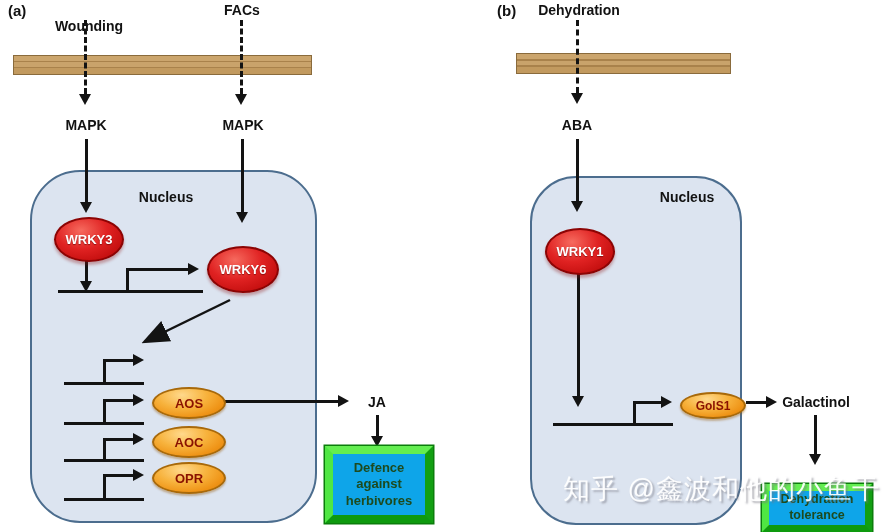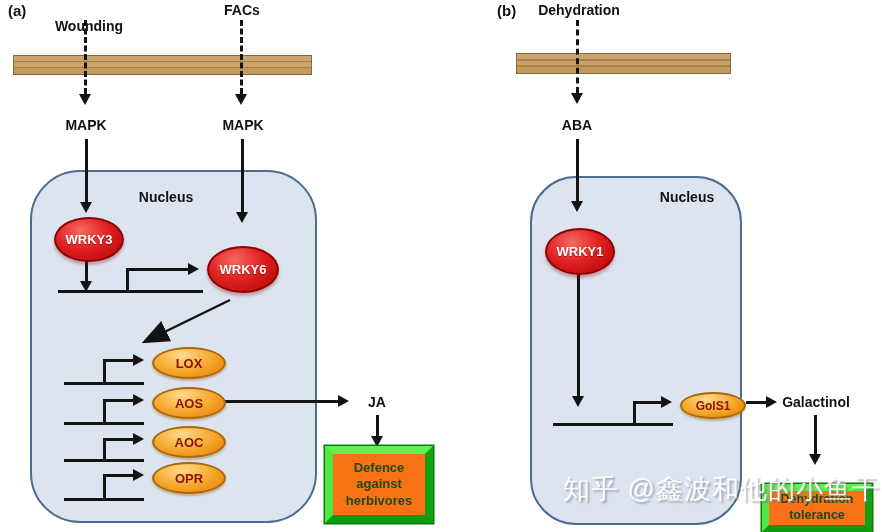--- a/index.html
+++ b/index.html
@@ -30,21 +30,21 @@
     color:#ffffff; font-weight:bold; font-size:13px; z-index:6; text-shadow:0 1px 1px rgba(90,0,0,.6);
   }
   .gene-oval {
     position:absolute; border-radius:50%; display:flex; align-items:center; justify-content:center;
     background:radial-gradient(ellipse at 40% 22%, #ffd98c 0%, #f7b23c 42%, #ef9417 72%, #d97c06 100%);
     border:2px solid #a8690a; box-shadow:0 2px 2px rgba(150,90,10,.4);
     color:#8a1200; font-weight:bold; font-size:13px; z-index:6;
   }
   .outcome-box {
     position:absolute; box-sizing:border-box; display:flex; align-items:center; justify-content:center;
-    background:#f97316; border:8px solid; border-color:#63ee51 #129f12 #0e9a0e #4fe743;
+    background:#0ea5e9; border:8px solid; border-color:#63ee51 #129f12 #0e9a0e #4fe743;
     box-shadow:0 0 0 1.5px #0b7d0b; z-index:6;
     color:#1d4a1d; font-weight:bold; font-size:13px; text-align:center; line-height:1.25; padding:10px;
   }
   .diag-svg { position:absolute; z-index:4; }
   #watermark {
     position:absolute; left:563px; top:471px; z-index:20;
     font-size:27px; font-weight:400; letter-spacing:1px; white-space:nowrap;
     color:rgba(255,255,255,0.94); text-shadow:2px 2px 2px rgba(115,115,125,.55);
   }
 </style>
@@ -108,21 +108,20 @@
         <path d="M0,0 L11,4.5 L0,9 z" fill="#131313"></path>
       </marker>
     </defs>
     <line x1="102" y1="6" x2="18" y2="47" stroke="#131313" stroke-width="2.5" marker-end="url(#ahm)"></line>
   </svg>
 
   <div class="hline" style="left:64px; top:382px; width:80px;"></div>
   <div class="vline" style="left:103px; top:360px; height:23px;"></div>
   <div class="hline" style="left:103px; top:359px; width:30px;"></div>
   <div class="ah-right" style="left:133px; top:354px;"></div>
-  <div class="gene-oval" style="left:152px; top:347px; width:70px; height:28px;">LOX</div>
 
   <div class="hline" style="left:64px; top:422px; width:80px;"></div>
   <div class="vline" style="left:103px; top:400px; height:23px;"></div>
   <div class="hline" style="left:103px; top:399px; width:30px;"></div>
   <div class="ah-right" style="left:133px; top:394px;"></div>
   <div class="gene-oval" style="left:152px; top:387px; width:70px; height:28px;">AOS</div>
 
   <div class="hline" style="left:64px; top:459px; width:80px;"></div>
   <div class="vline" style="left:103px; top:439px; height:21px;"></div>
   <div class="hline" style="left:103px; top:438px; width:30px;"></div>

